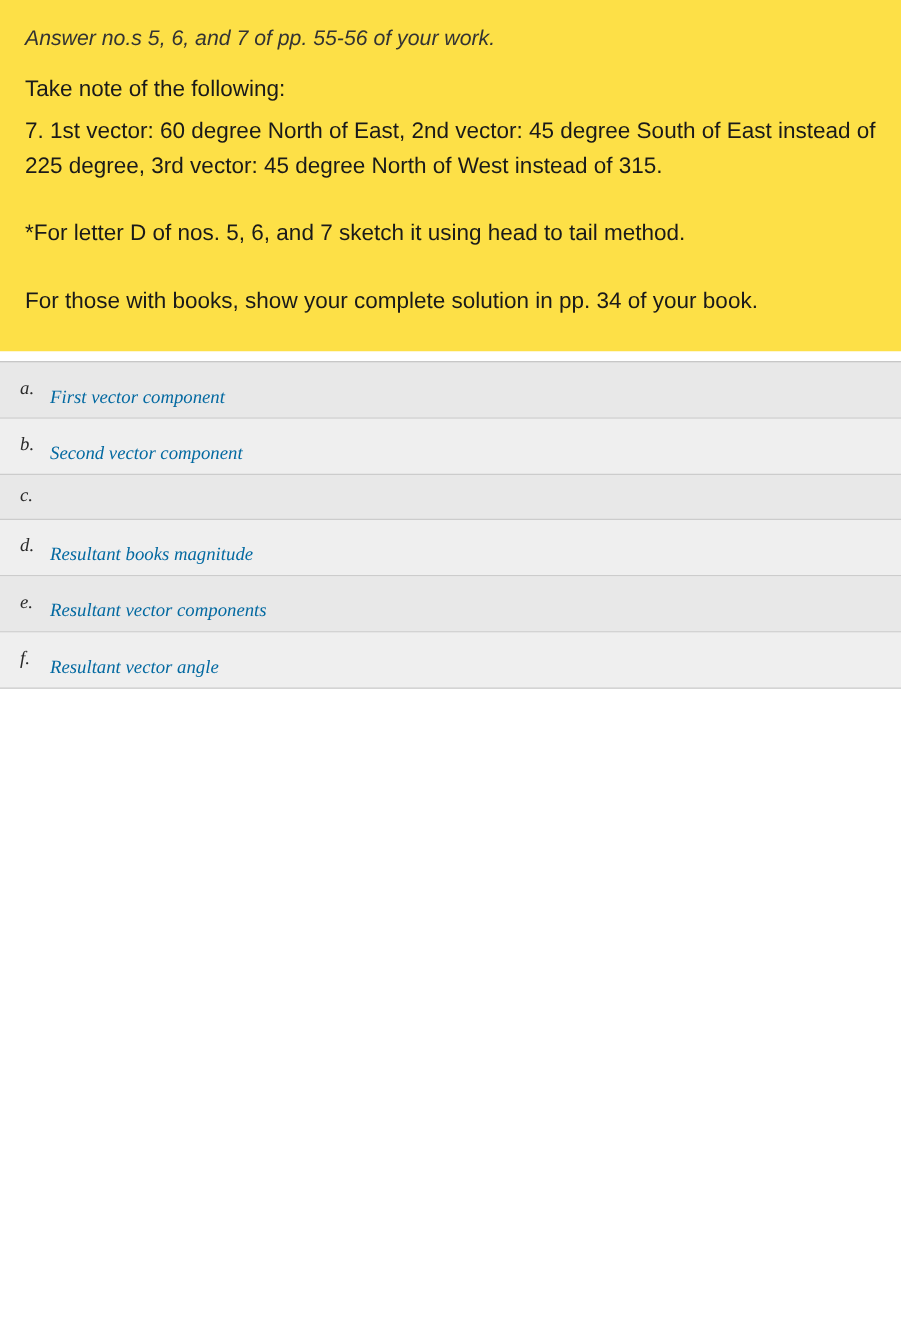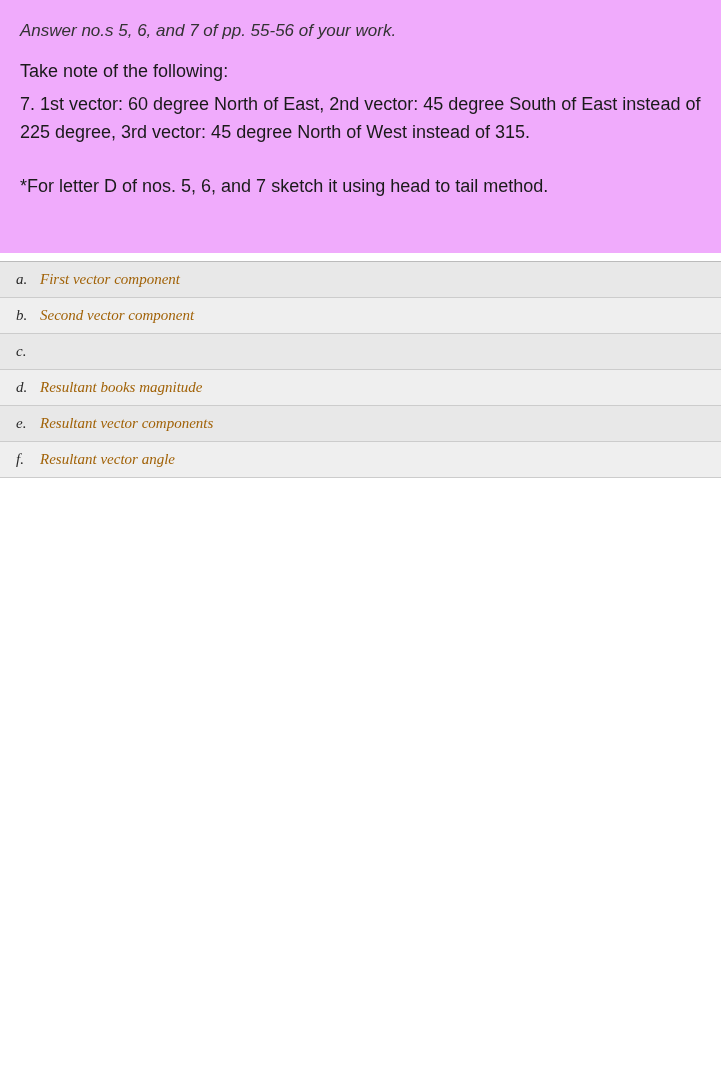--- a/index.html
+++ b/index.html
@@ -12,21 +12,21 @@
       width: 721px;
       min-height: 1074px;
       background: #ffffff;
       font-family: Arial, sans-serif;
       font-size: 18px;
       color: #1a1a1a;
     }
 
     .main-content {
       padding: 18px 20px 0 20px;
-      background: #f0abfc;
+      background: #fde047;
     }
 
     .intro-line {
       font-size: 17px;
       color: #333;
       margin-bottom: 14px;
       line-height: 1.5;
       font-style: italic;
     }
 
@@ -77,21 +77,22 @@
       font-size: 15px;
       margin-right: 6px;
       min-width: 18px;
       font-style: italic;
     }
 
     .row-text {
       font-family: 'Segoe Script', 'Comic Sans MS', cursive;
       font-size: 15px;
       font-style: italic;
-      color: #a16207;
+      color: #0369a1;
+      margin-top: 13px;
     }
   </style>
 </head>
 <body>
 
 <div class="main-content">
 
   <div class="section-block">
     <p class="intro-line">Answer no.s 5, 6, and 7 of pp. 55-56 of your work.</p>
   </div>
@@ -105,20 +106,21 @@
 
   <div class="spacer"></div>
 
   <div class="section-block">
     <p class="paragraph">*For letter D of nos. 5, 6, and 7 sketch it using head to tail method.</p>
   </div>
 
   <div class="spacer"></div>
 
   <div class="section-block">
+    <p class="paragraph">For those with books, show your complete solution in pp. 34 of your book.</p>
   </div>
 
   <div class="spacer"></div>
 
 
 </div>
 
 <div class="handwritten-table">
   <div class="handwritten-row">
     <span class="row-label">a.</span>

